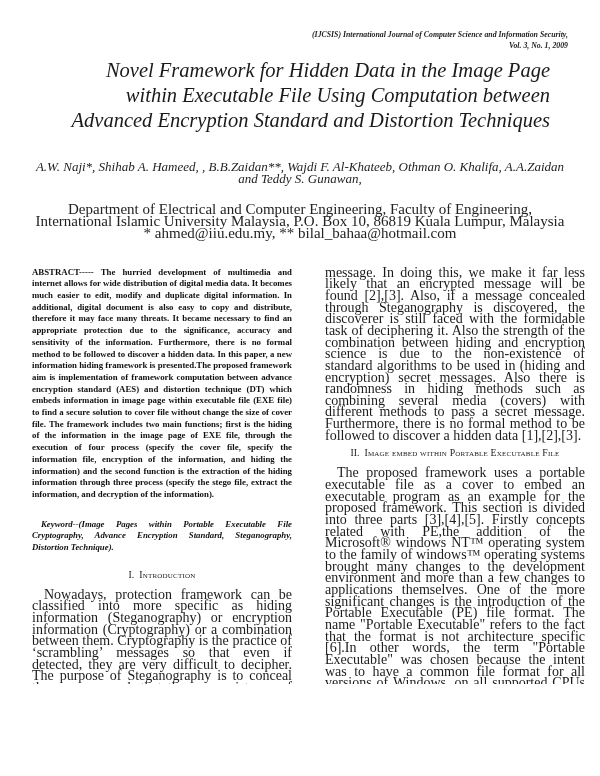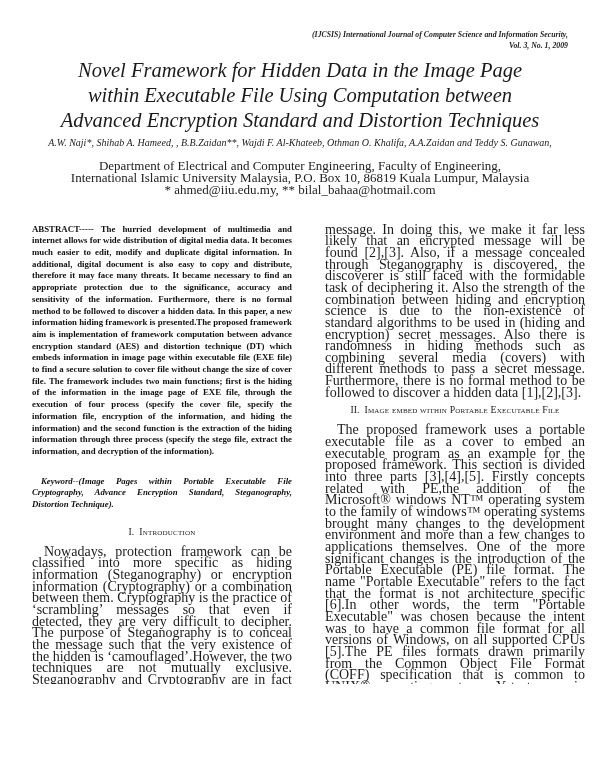--- a/index.html
+++ b/index.html
@@ -20,40 +20,40 @@
   .journal-header {
     text-align: right;
     font-style: italic;
     font-weight: bold;
     font-size: 7.8px;
     line-height: 10.5px;
     color: #222;
   }
   .title {
     margin-top: 7px;
-    text-align: center;
+    text-align: right;
     font-style: italic;
     font-weight: normal;
     font-size: 20.5px;
     line-height: 25px;
     color: #1a1a1a;
     padding: 0 18px;
   }
   .authors {
-    margin-top: 4px;
+    margin-top: 28px;
     text-align: center;
     font-style: italic;
-    font-size: 10px;
+    font-size: 13px;
     line-height: 12px;
     color: #222;
   }
   .affiliation {
-    margin-top: 11px;
+    margin-top: 18px;
     text-align: center;
-    font-size: 13px;
+    font-size: 15px;
     line-height: 12.2px;
     color: #222;
   }
   .columns {
     margin-top: 27px;
     display: flex;
     gap: 33px;
   }
   .col {
     width: 260px;

